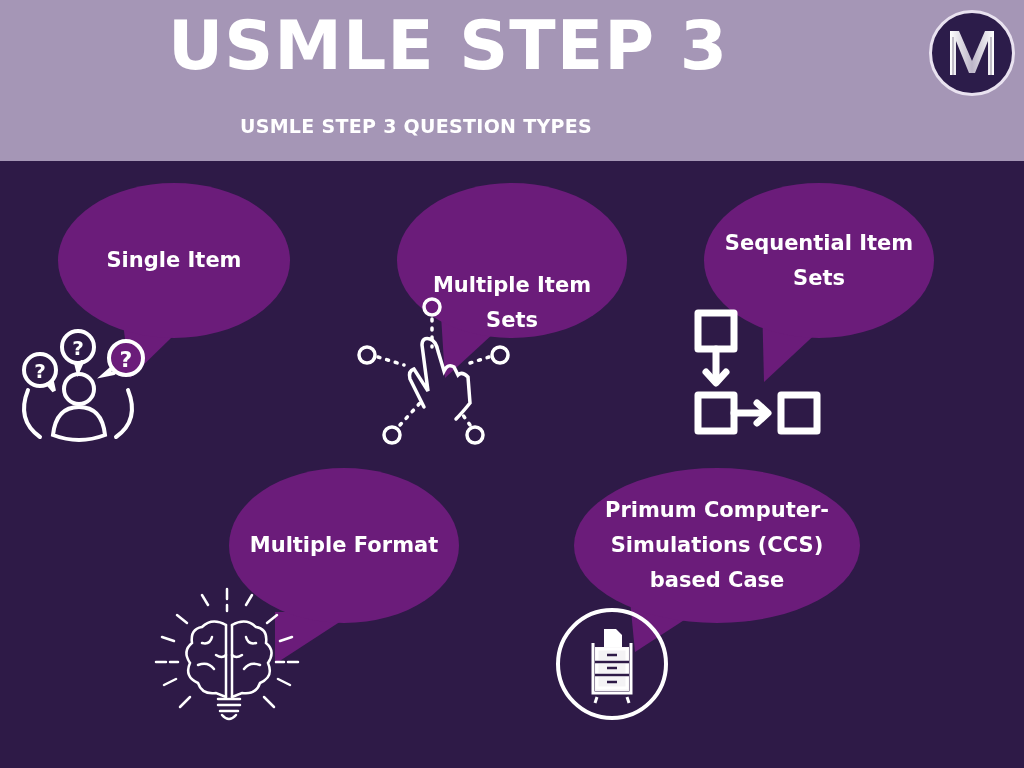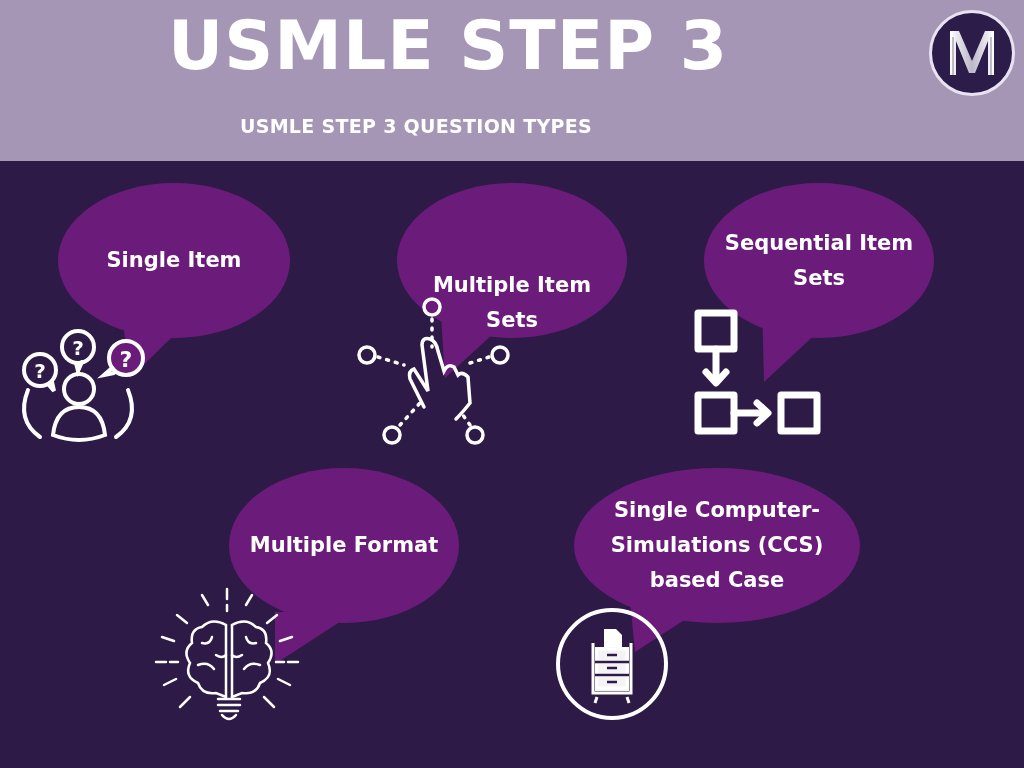--- a/index.html
+++ b/index.html
@@ -178,21 +178,21 @@
       <path d="M68 126 H86"></path>
     <path d="M70 130 Q77 138 84 130"></path>
   </g>
 </svg>
 
 <svg class="tail" style="left:630px;top:600px" width="85" height="55">
   <polygon points="0,0 85,0 5,52" fill="#6b1c7a"></polygon>
 </svg>
 <div class="bubble" style="left:574px;top:468px;width:286px;height:155px;">
   <div>
-    <span>Single Computer-</span>
+    <span>Primum Computer-</span>
     <span>Simulations (CCS)</span>
     <span>based Case</span>
   </div>
 </div>
 <svg class="icon" style="left:553px;top:605px" width="118" height="118" viewBox="0 0 118 118">
   <circle cx="59" cy="59" r="54" fill="none" stroke="#ffffff" stroke-width="4"></circle>
   <g fill="#ffffff">
     <path d="M51 24 H63 L69 30 V42 H51 Z"></path>
   </g>
   <g fill="none" stroke="#ffffff" stroke-width="3">

